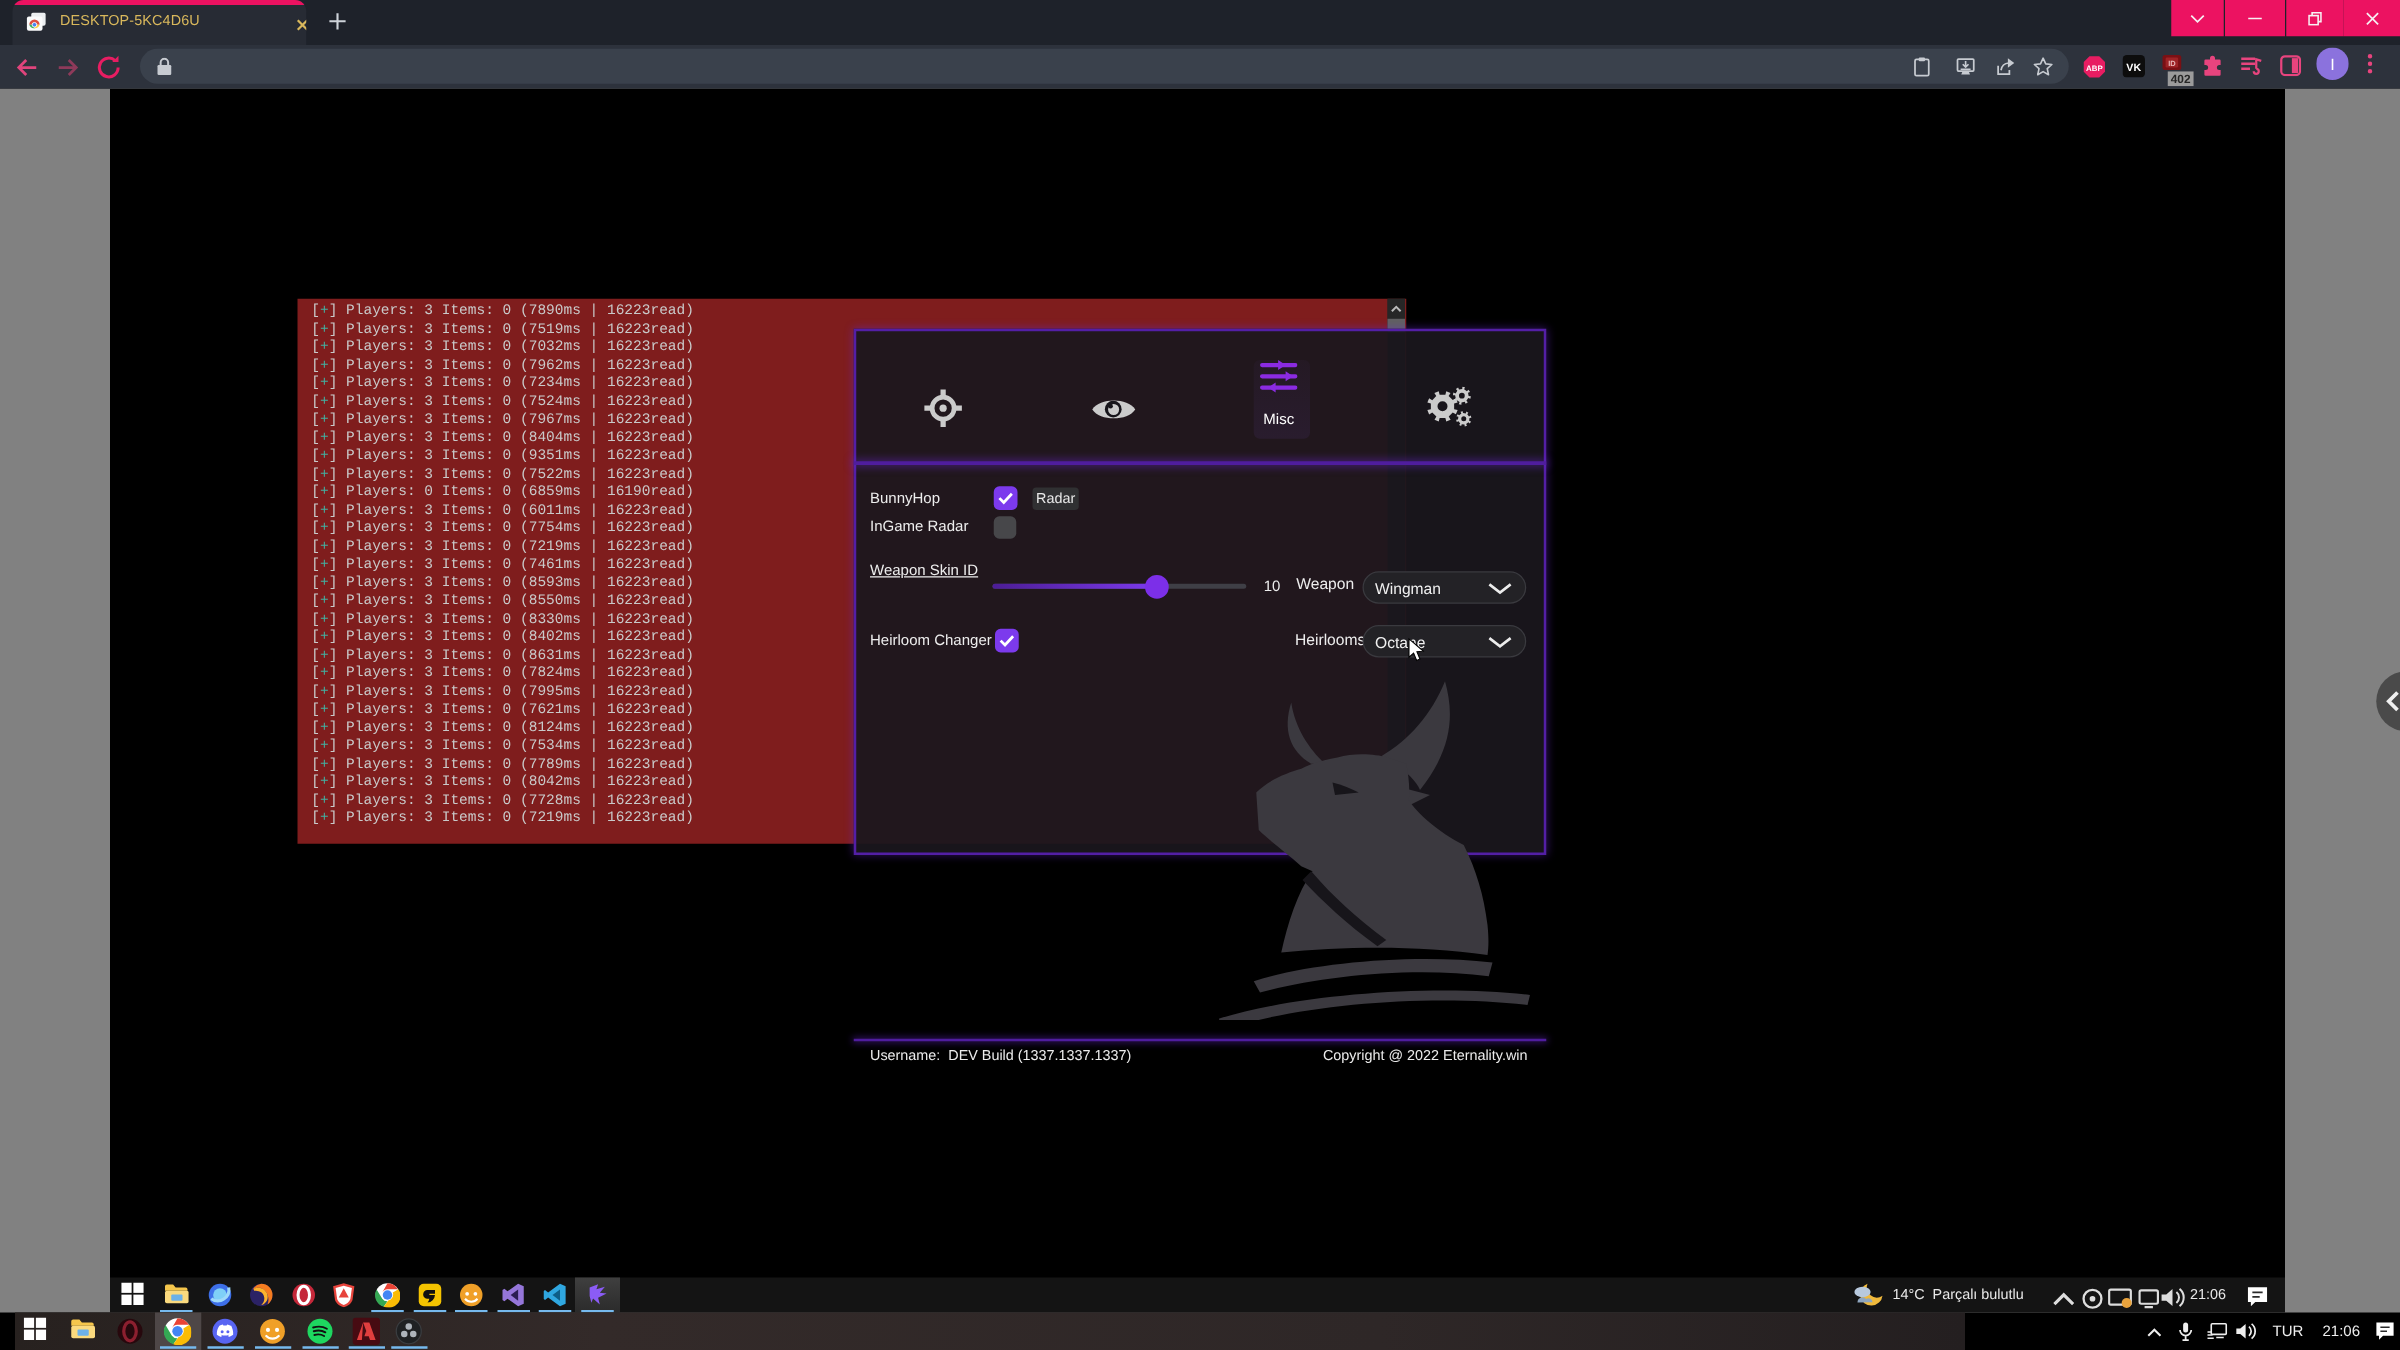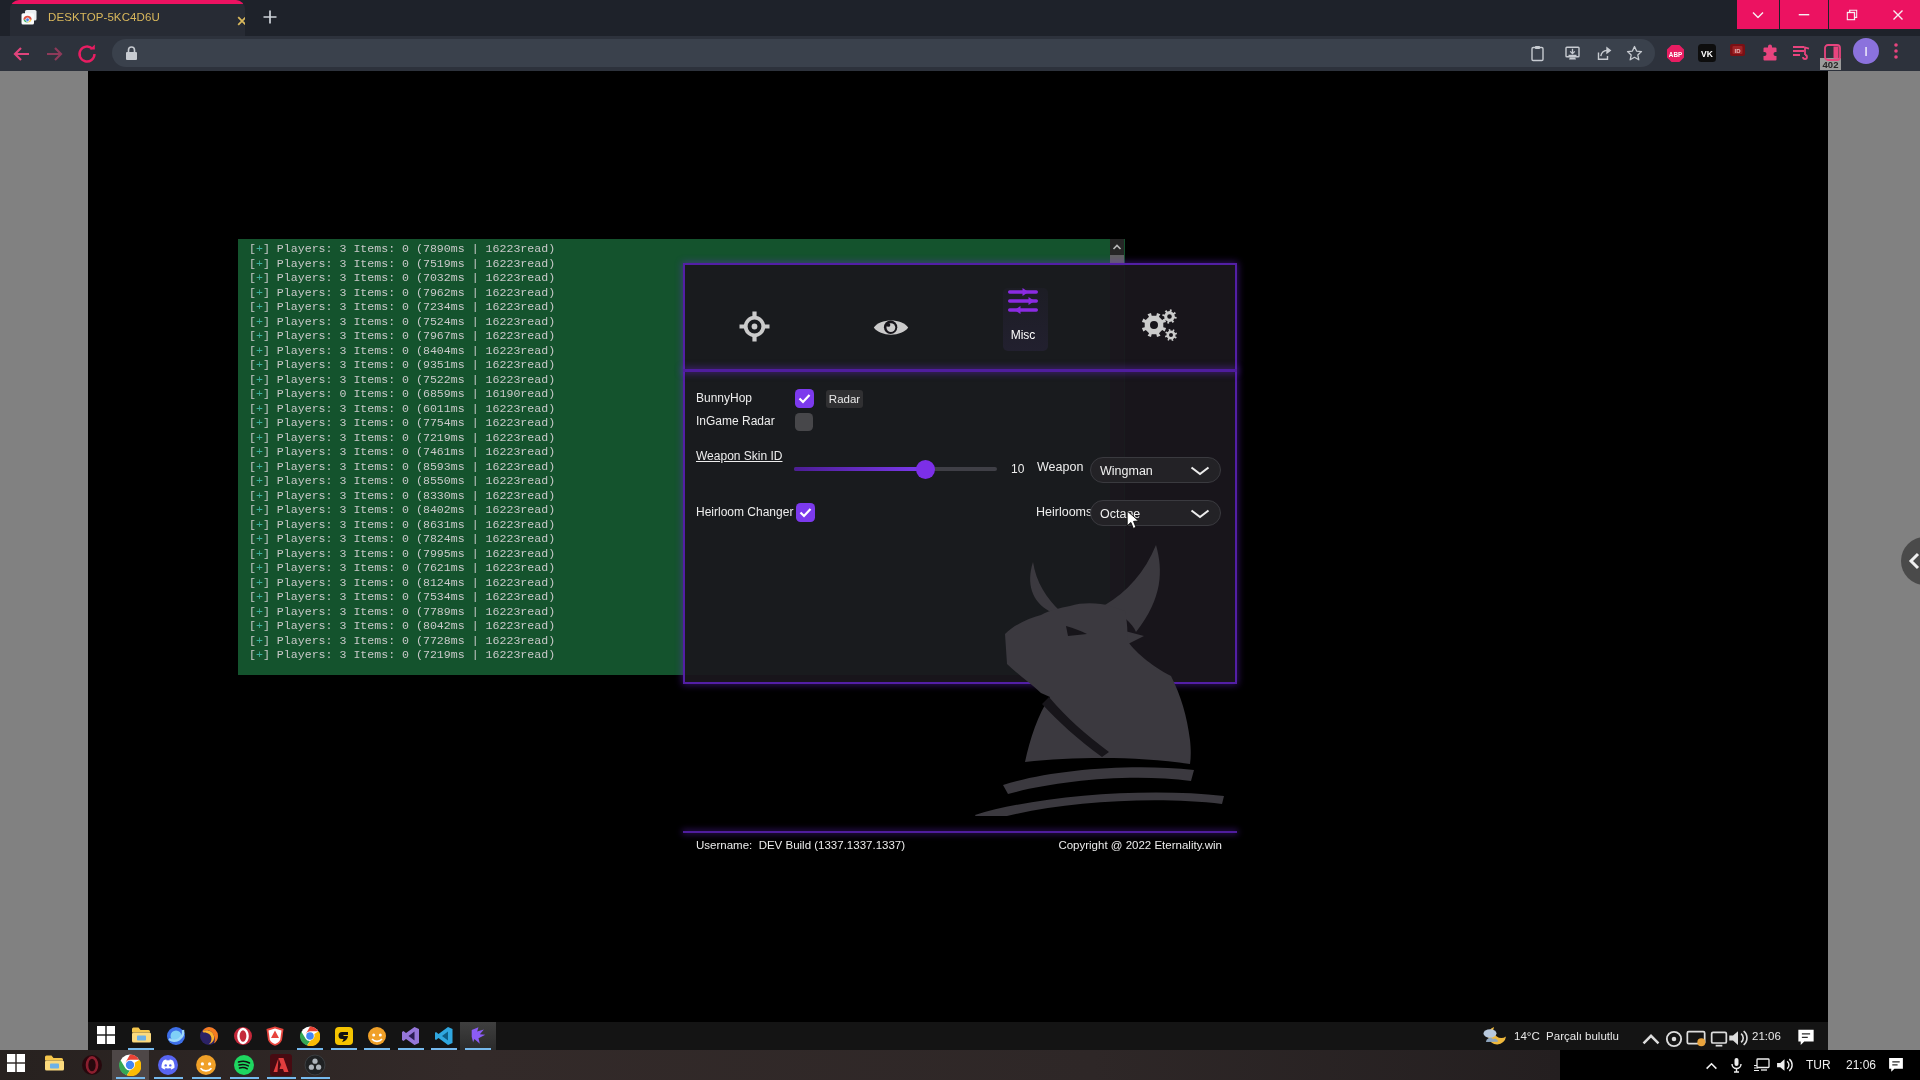--- a/index.html
+++ b/index.html
@@ -27,21 +27,21 @@
 
   
   #content { position:absolute; left:0; top:71px; width:1920px; height:979px; background:#818181; overflow:hidden; }
   #screen { position:absolute; left:88px; top:0; width:1740px; height:979px; background:#000; overflow:hidden; }
 
   
   #console { position:absolute; left:150px; top:143px; width:887px; height:461px; }
   #ctitle { position:absolute; left:0; top:0; width:887px; height:25px; background:#262626; }
   #ctitletext { position:absolute; left:28px; top:6px; font-size:11px; color:#959595; letter-spacing:.1px; }
   .cbtn { position:absolute; top:0; width:41px; height:25px; color:#c9c9c9; text-align:center; font-size:12px; line-height:24px; }
-  #ctext { position:absolute; left:0; top:25px; width:887px; height:436px; background:#14532d; padding:3px 0 0 11px; font-family:"Liberation Mono", monospace; font-size:11.6px; line-height:14.5px; color:#c9c9c9; white-space:pre; }
+  #ctext { position:absolute; left:0; top:25px; width:887px; height:436px; background:#7f1d1d; padding:3px 0 0 11px; font-family:"Liberation Mono", monospace; font-size:11.6px; line-height:14.5px; color:#c9c9c9; white-space:pre; }
   #ctext .t { color:#43b0a1; }
   #cscroll { position:absolute; left:872px; top:25px; width:14px; height:436px; background:#242424; }
   #cscrollbtn { position:absolute; left:0; top:0; width:14px; height:16px; background:#262626; }
   #cscrollthumb { position:absolute; left:0; top:16px; width:14px; height:11px; background:#616161; }
 
   
   #menu { position:absolute; left:595px; top:192px; width:554px; height:421px; background:rgba(26,23,29,0.93); border:2px solid #531fa6; box-shadow:0 0 7px 1px rgba(109,40,217,.45); }
   #mhead { position:absolute; left:0; top:0; width:550px; height:104px; }
   #msep { position:absolute; left:-2px; top:104px; width:554px; height:3px; background:#4f1d9e; box-shadow:0 0 7px 1px rgba(109,40,217,.55); }
   #mischl { position:absolute; left:318px; top:23px; width:45px; height:63px; background:linear-gradient(180deg,rgba(139,92,246,.03),rgba(139,92,246,.08)); border-radius:5px; }
@@ -62,21 +62,21 @@
   #rtaskbar { position:absolute; left:0; top:951px; width:1740px; height:28px; background:#141414; }
   .rico { position:absolute; top:4px; width:20px; height:20px; }
   .runder { position:absolute; top:26px; height:2px; background:#76b9ed; }
   #ractive { position:absolute; left:372px; top:0; width:36px; height:28px; background:linear-gradient(180deg,#3f3f3f,#2b2b2b); }
   .rtray { position:absolute; color:#e8e8e8; font-size:11.5px; top:8px; }
 
   
   #sidechev { position:absolute; left:1901px; top:466px; width:48px; height:48px; border-radius:50%; background:#4a4a4a; }
 
   
-  #ltaskbar { position:absolute; left:0; top:1050px; width:1560px; height:30px; background:linear-gradient(90deg,#27211f 0%,#332a29 30%,#2e2727 70%,#241f20 100%);text-decoration:underline; }
+  #ltaskbar { position:absolute; left:12px; top:1050px; width:1560px; height:30px; background:linear-gradient(90deg,#27211f 0%,#332a29 30%,#2e2727 70%,#241f20 100%);text-decoration:underline; }
   .lico { position:absolute; top:4px; width:22px; height:22px; }
   .lunder { position:absolute; top:27px; height:2px; background:#76b9ed; }
   #lactive { position:absolute; left:112px; top:0; width:37px; height:30px; background:#4e4747; }
   .ltray { position:absolute; color:#eee; font-size:12px; top:8px; }
 </style>
 </head>
 <body>
 
 <div id="tabbar">
   <div id="tab">
@@ -163,21 +163,21 @@
       </svg></span>
   <span class="extico" style="left:1698px;"><svg width="18" height="18" viewBox="0 0 18 18">
         <rect width="18" height="18" rx="3.5" fill="#0d0d0d"></rect>
         <text x="9" y="12.8" font-size="8.5" font-weight="bold" fill="#fff" text-anchor="middle" font-family="Liberation Sans">VK</text>
       </svg></span>
   <span class="extico" style="left:1729px;"><svg width="17" height="16" viewBox="0 0 17 16">
         <rect x="1" width="15" height="12" rx="2" fill="#7a1014"></rect>
         <rect x="3.5" y="2" width="10" height="8" rx="1" fill="#9e2326"></rect>
         <text x="8.5" y="9" font-size="6" font-weight="bold" fill="#e9b9ba" text-anchor="middle" font-family="Liberation Sans">ID</text>
       </svg></span>
-  <span class="extico" style="left:1820px;top:20px;"><svg width="21" height="12" viewBox="0 0 21 12">
+  <span class="extico" style="left:1734px;top:20px;"><svg width="21" height="12" viewBox="0 0 21 12">
         <rect width="21" height="12" fill="#9b9b9b"></rect>
         <text x="10.5" y="9.7" font-size="9.5" font-weight="bold" fill="#262626" text-anchor="middle" font-family="Liberation Sans">402</text>
       </svg></span>
   <span class="extico" style="left:1761px;"><svg width="18" height="18" viewBox="0 0 18 18">
         <path d="M7 2.5 a2 2 0 0 1 4 0 v1 h3.5 a1 1 0 0 1 1 1 V8 h-1 a2 2 0 0 0 0 4 h1 v3.5 a1 1 0 0 1 -1 1 H3.5 a1 1 0 0 1 -1-1 V12 h1 a2 2 0 0 0 0-4 h-1 V4.5 a1 1 0 0 1 1-1 H7 Z" fill="#e8447e"></path>
       </svg></span>
   <span class="extico" style="left:1792px;"><svg width="19" height="17" viewBox="0 0 19 17">
         <path d="M1 3 h11 M1 7 h11 M1 11 h7" stroke="#e8447e" stroke-width="2"></path>
         <path d="M13 11 V3.5 l4 1.2 M13 11 a2 2 0 1 1 -2 2" fill="none" stroke="#e8447e" stroke-width="1.8"></path>
       </svg></span>

